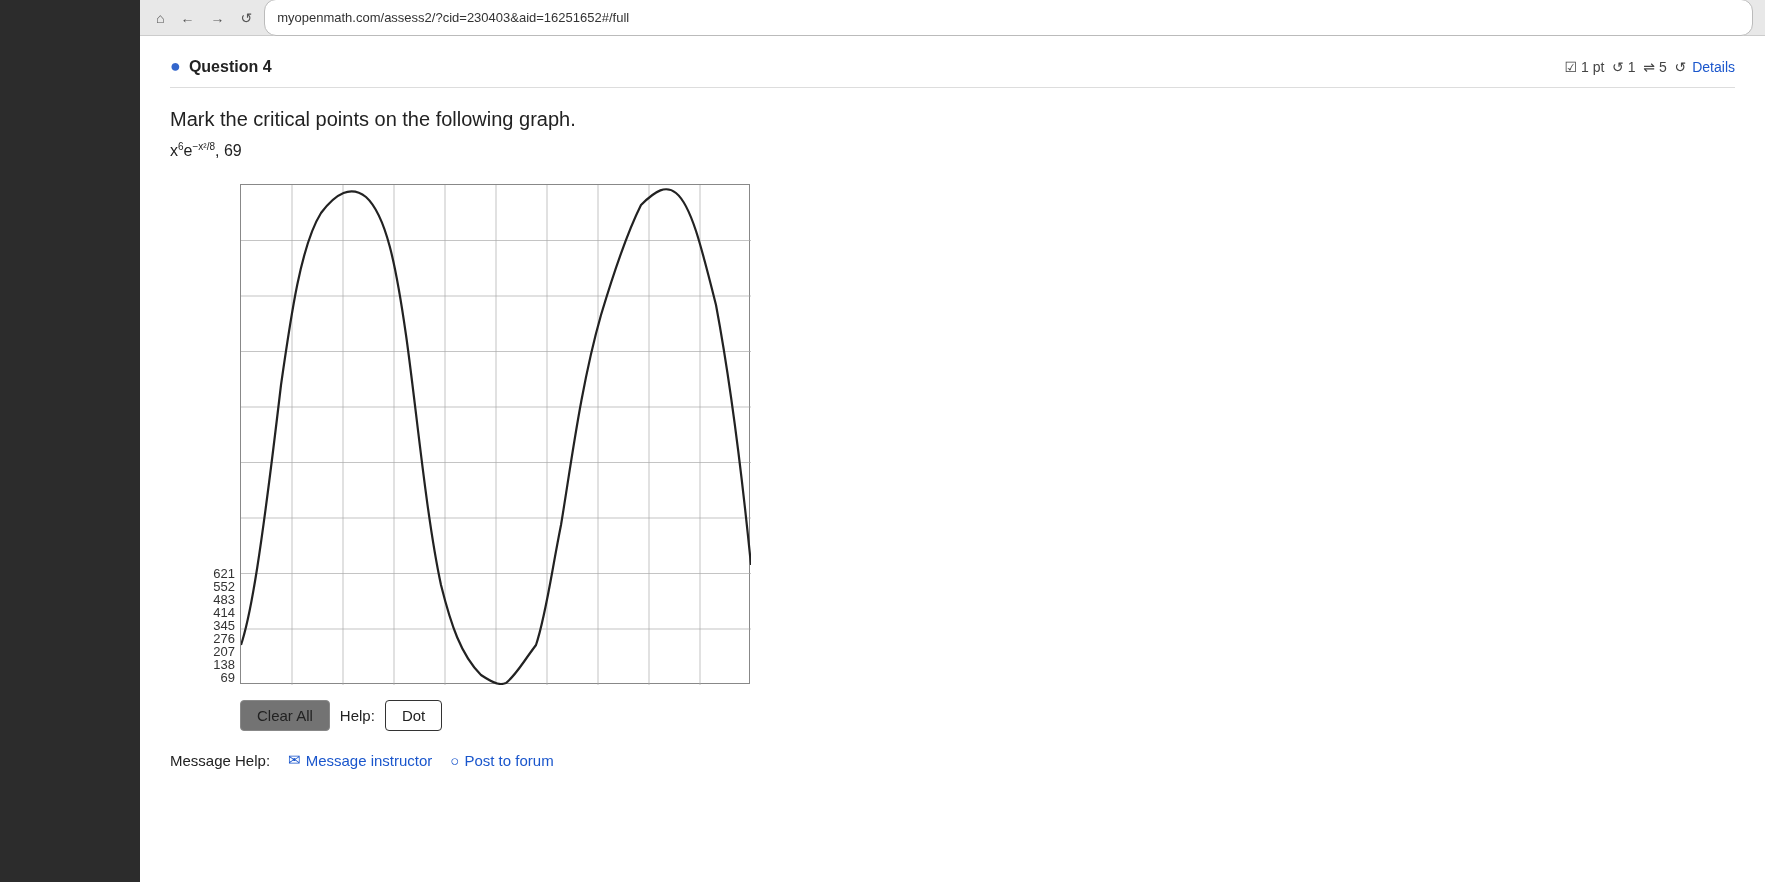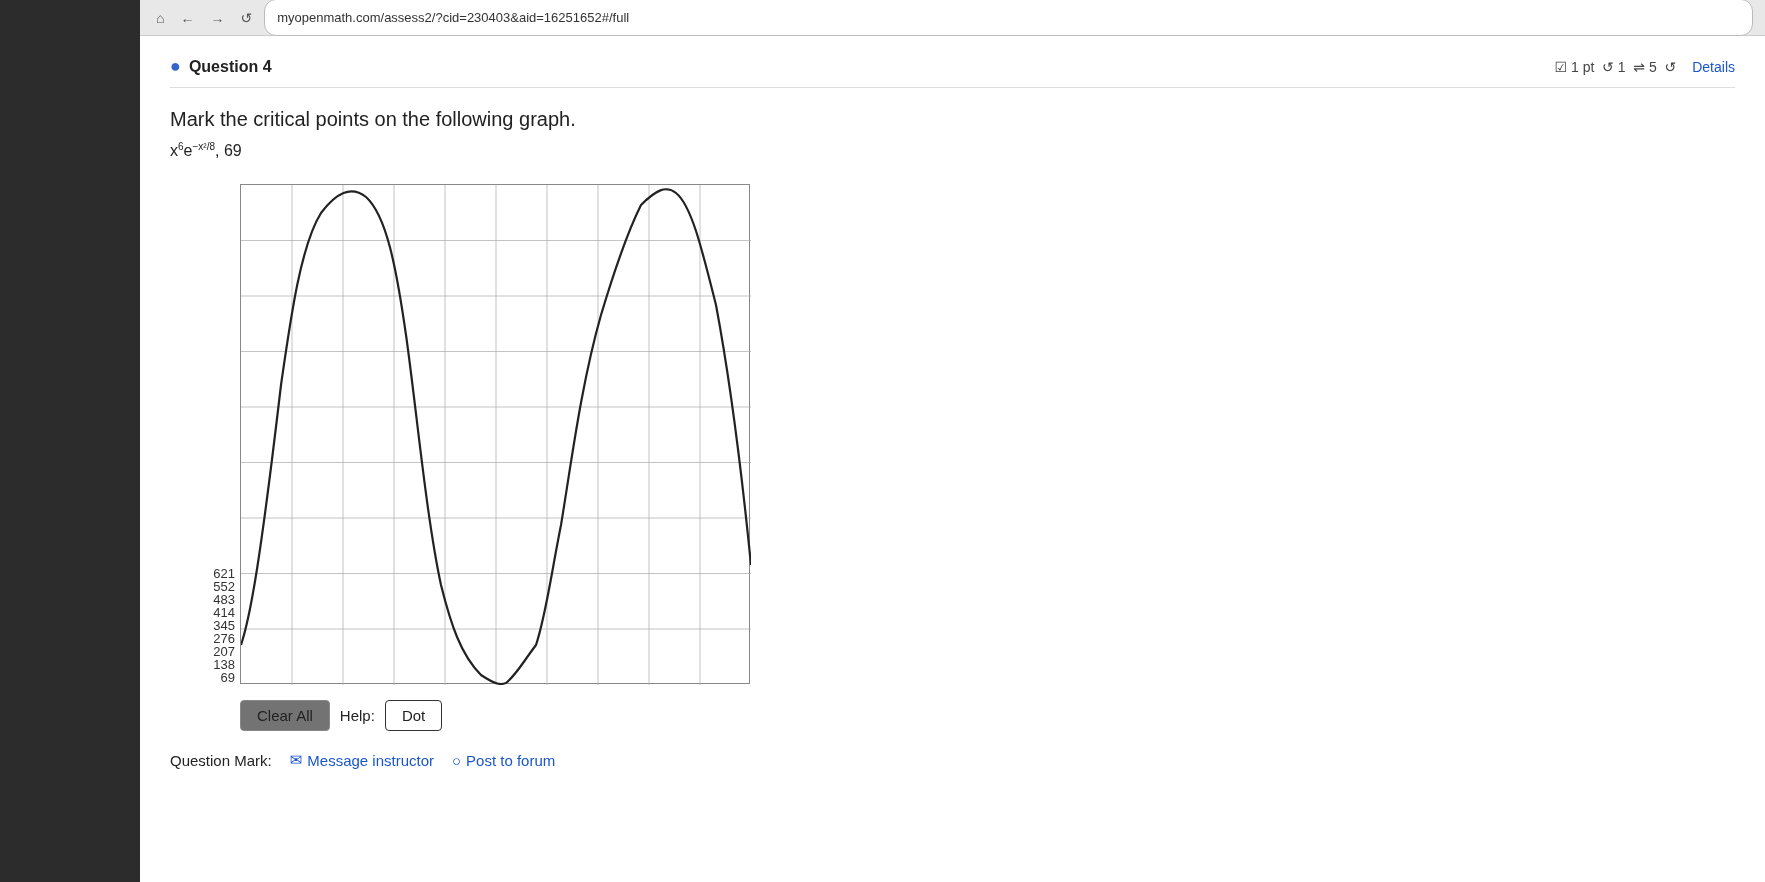--- a/index.html
+++ b/index.html
@@ -69,21 +69,21 @@
     }
     .bullet {
       color: #3366cc;
       font-size: 18px;
     }
     .question-meta {
       font-size: 14px;
       color: #444;
       display: flex;
       align-items: center;
-      gap: 16px;
+      gap: 6px;
     }
     .question-instructions {
       font-size: 20px;
       margin-bottom: 10px;
     }
     .math-formula {
       font-size: 16px;
       margin-bottom: 14px;
     }
     .graph-container {
@@ -267,21 +267,21 @@
       </div>
     </div>
 
     <div class="controls">
       <button class="btn-clear">Clear All</button>
       <span class="draw-label">Help:</span>
       <button class="btn-dot">Dot</button>
     </div>
 
     <div class="question-help">
-      <span>Question Mark:</span>
+      <span>Message Help:</span>
       <a class="help-link">
         <span>✉</span>
         <span>Message instructor</span>
       </a>
       <a class="help-link">
         <span>○</span>
         <span>Post to forum</span>
       </a>
     </div>
   </div>

